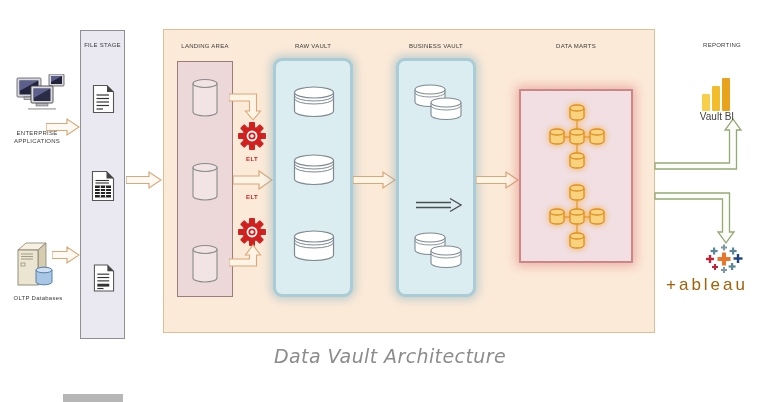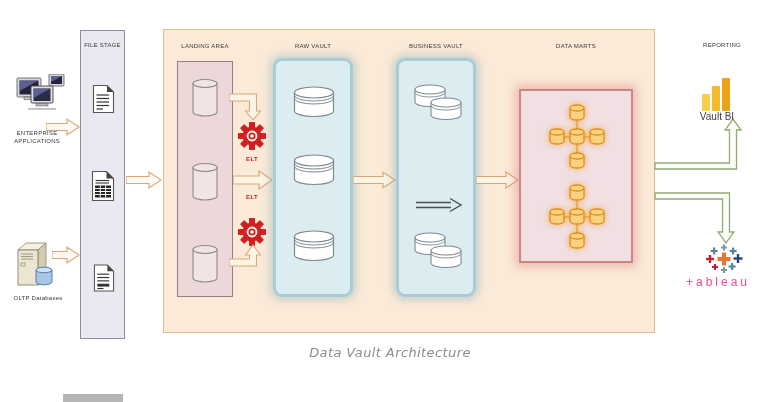--- a/index.html
+++ b/index.html
@@ -16,23 +16,23 @@
   .landing{position:absolute;left:13px;top:31px;width:56px;height:236px;
            background:#ecd8d8;border:1px solid #9b7d7d;box-sizing:border-box;}
   .vault{position:absolute;width:80px;height:239px;background:#dcedf2;
          border:3px solid #a9ccd6;border-radius:9px;box-sizing:border-box;
          box-shadow:0 0 8px 3px rgba(125,175,190,.45);}
   .datamarts{position:absolute;left:355px;top:59px;width:114px;height:174px;
              background:#f1dfe3;border:2px solid #cd8585;box-sizing:border-box;
              box-shadow:0 0 10px 3px rgba(214,110,110,.45);}
   .title{position:absolute;left:0;top:345px;width:780px;text-align:center;
          font-family:"DejaVu Sans",sans-serif;font-style:italic;
-         font-size:13px;color:#8c8c8c;letter-spacing:.4px;}
+         font-size:19px;color:#8c8c8c;letter-spacing:.4px;}
   .pbi-label{position:absolute;font-size:10px;color:#404040;text-align:center;}
-  .tab-label{position:absolute;font-size:12px;color:#ec4899;text-align:center;letter-spacing:3px;}
+  .tab-label{position:absolute;font-size:17px;color:#a16207;text-align:left;letter-spacing:3px;}
   .bottombar{position:absolute;left:63px;top:394px;width:60px;height:8px;background:#b6b6b6;}
   .glow-star{filter:drop-shadow(0 0 3px rgba(245,166,35,.85));}
   svg{display:block;}
 </style>
 </head>
 <body>
 
 <div class="canvas">
 
   <svg class="abs" style="left:16px;top:74px" width="52" height="40" viewBox="0 0 52 40">

